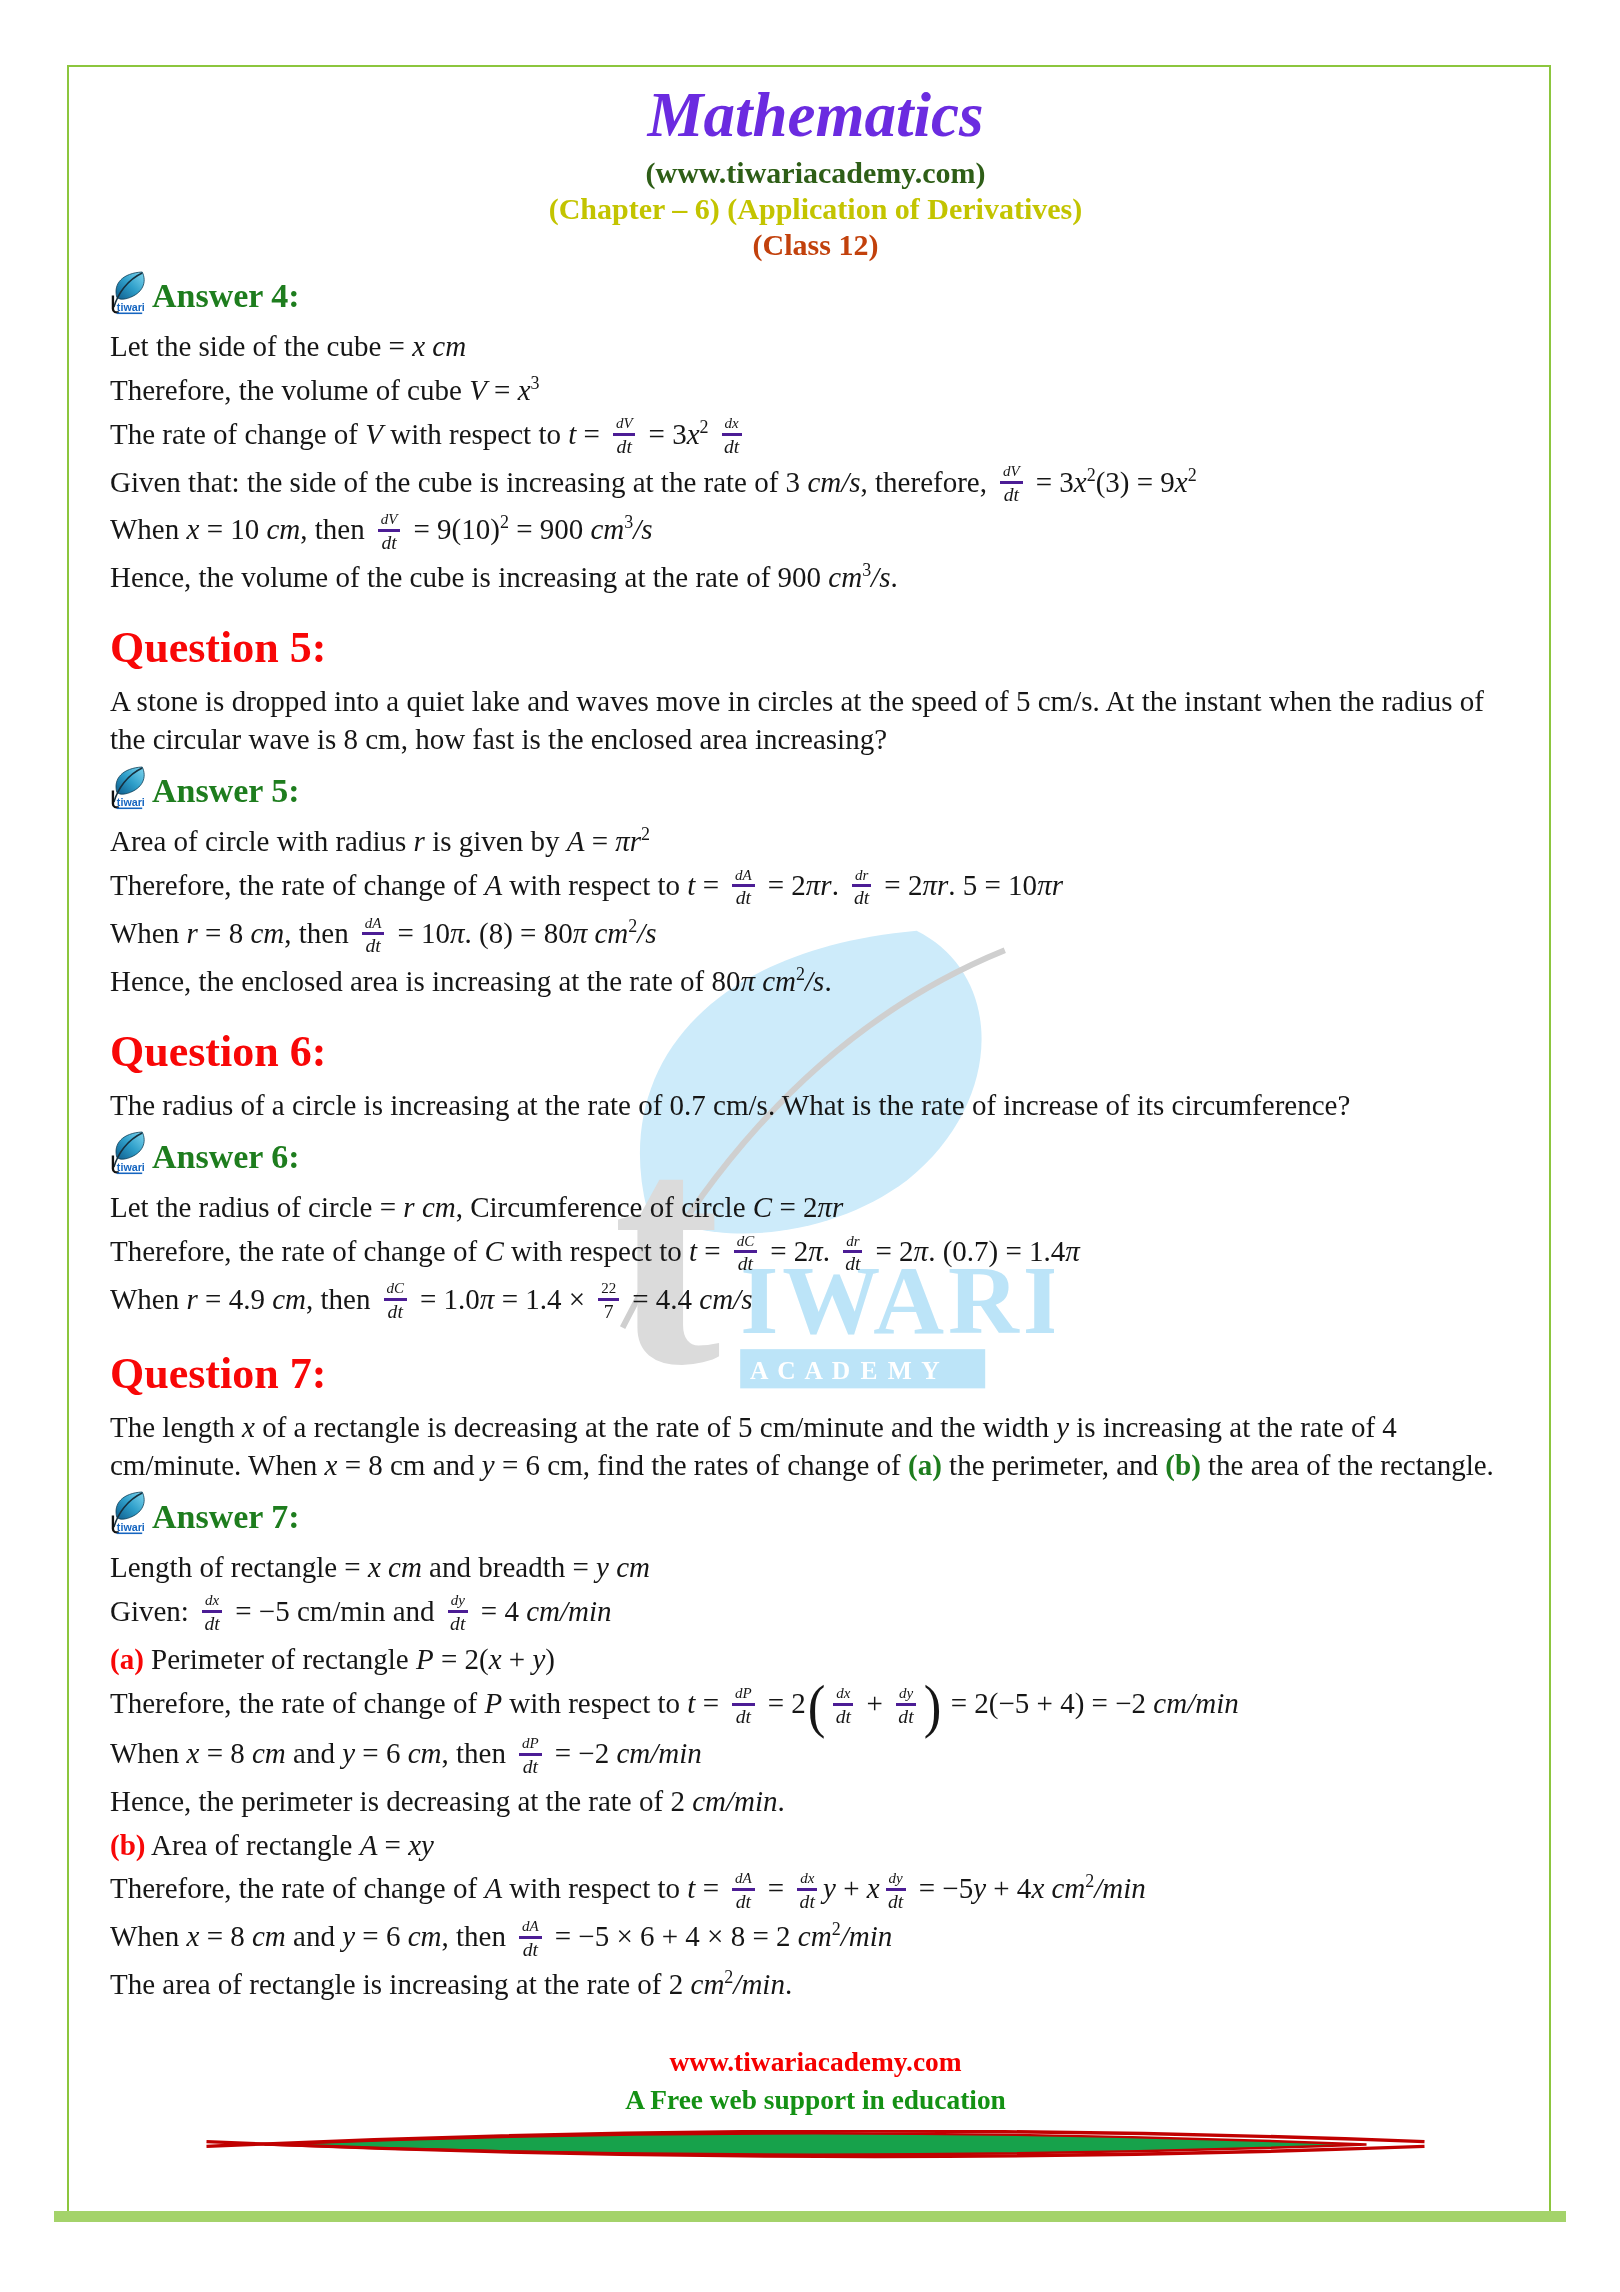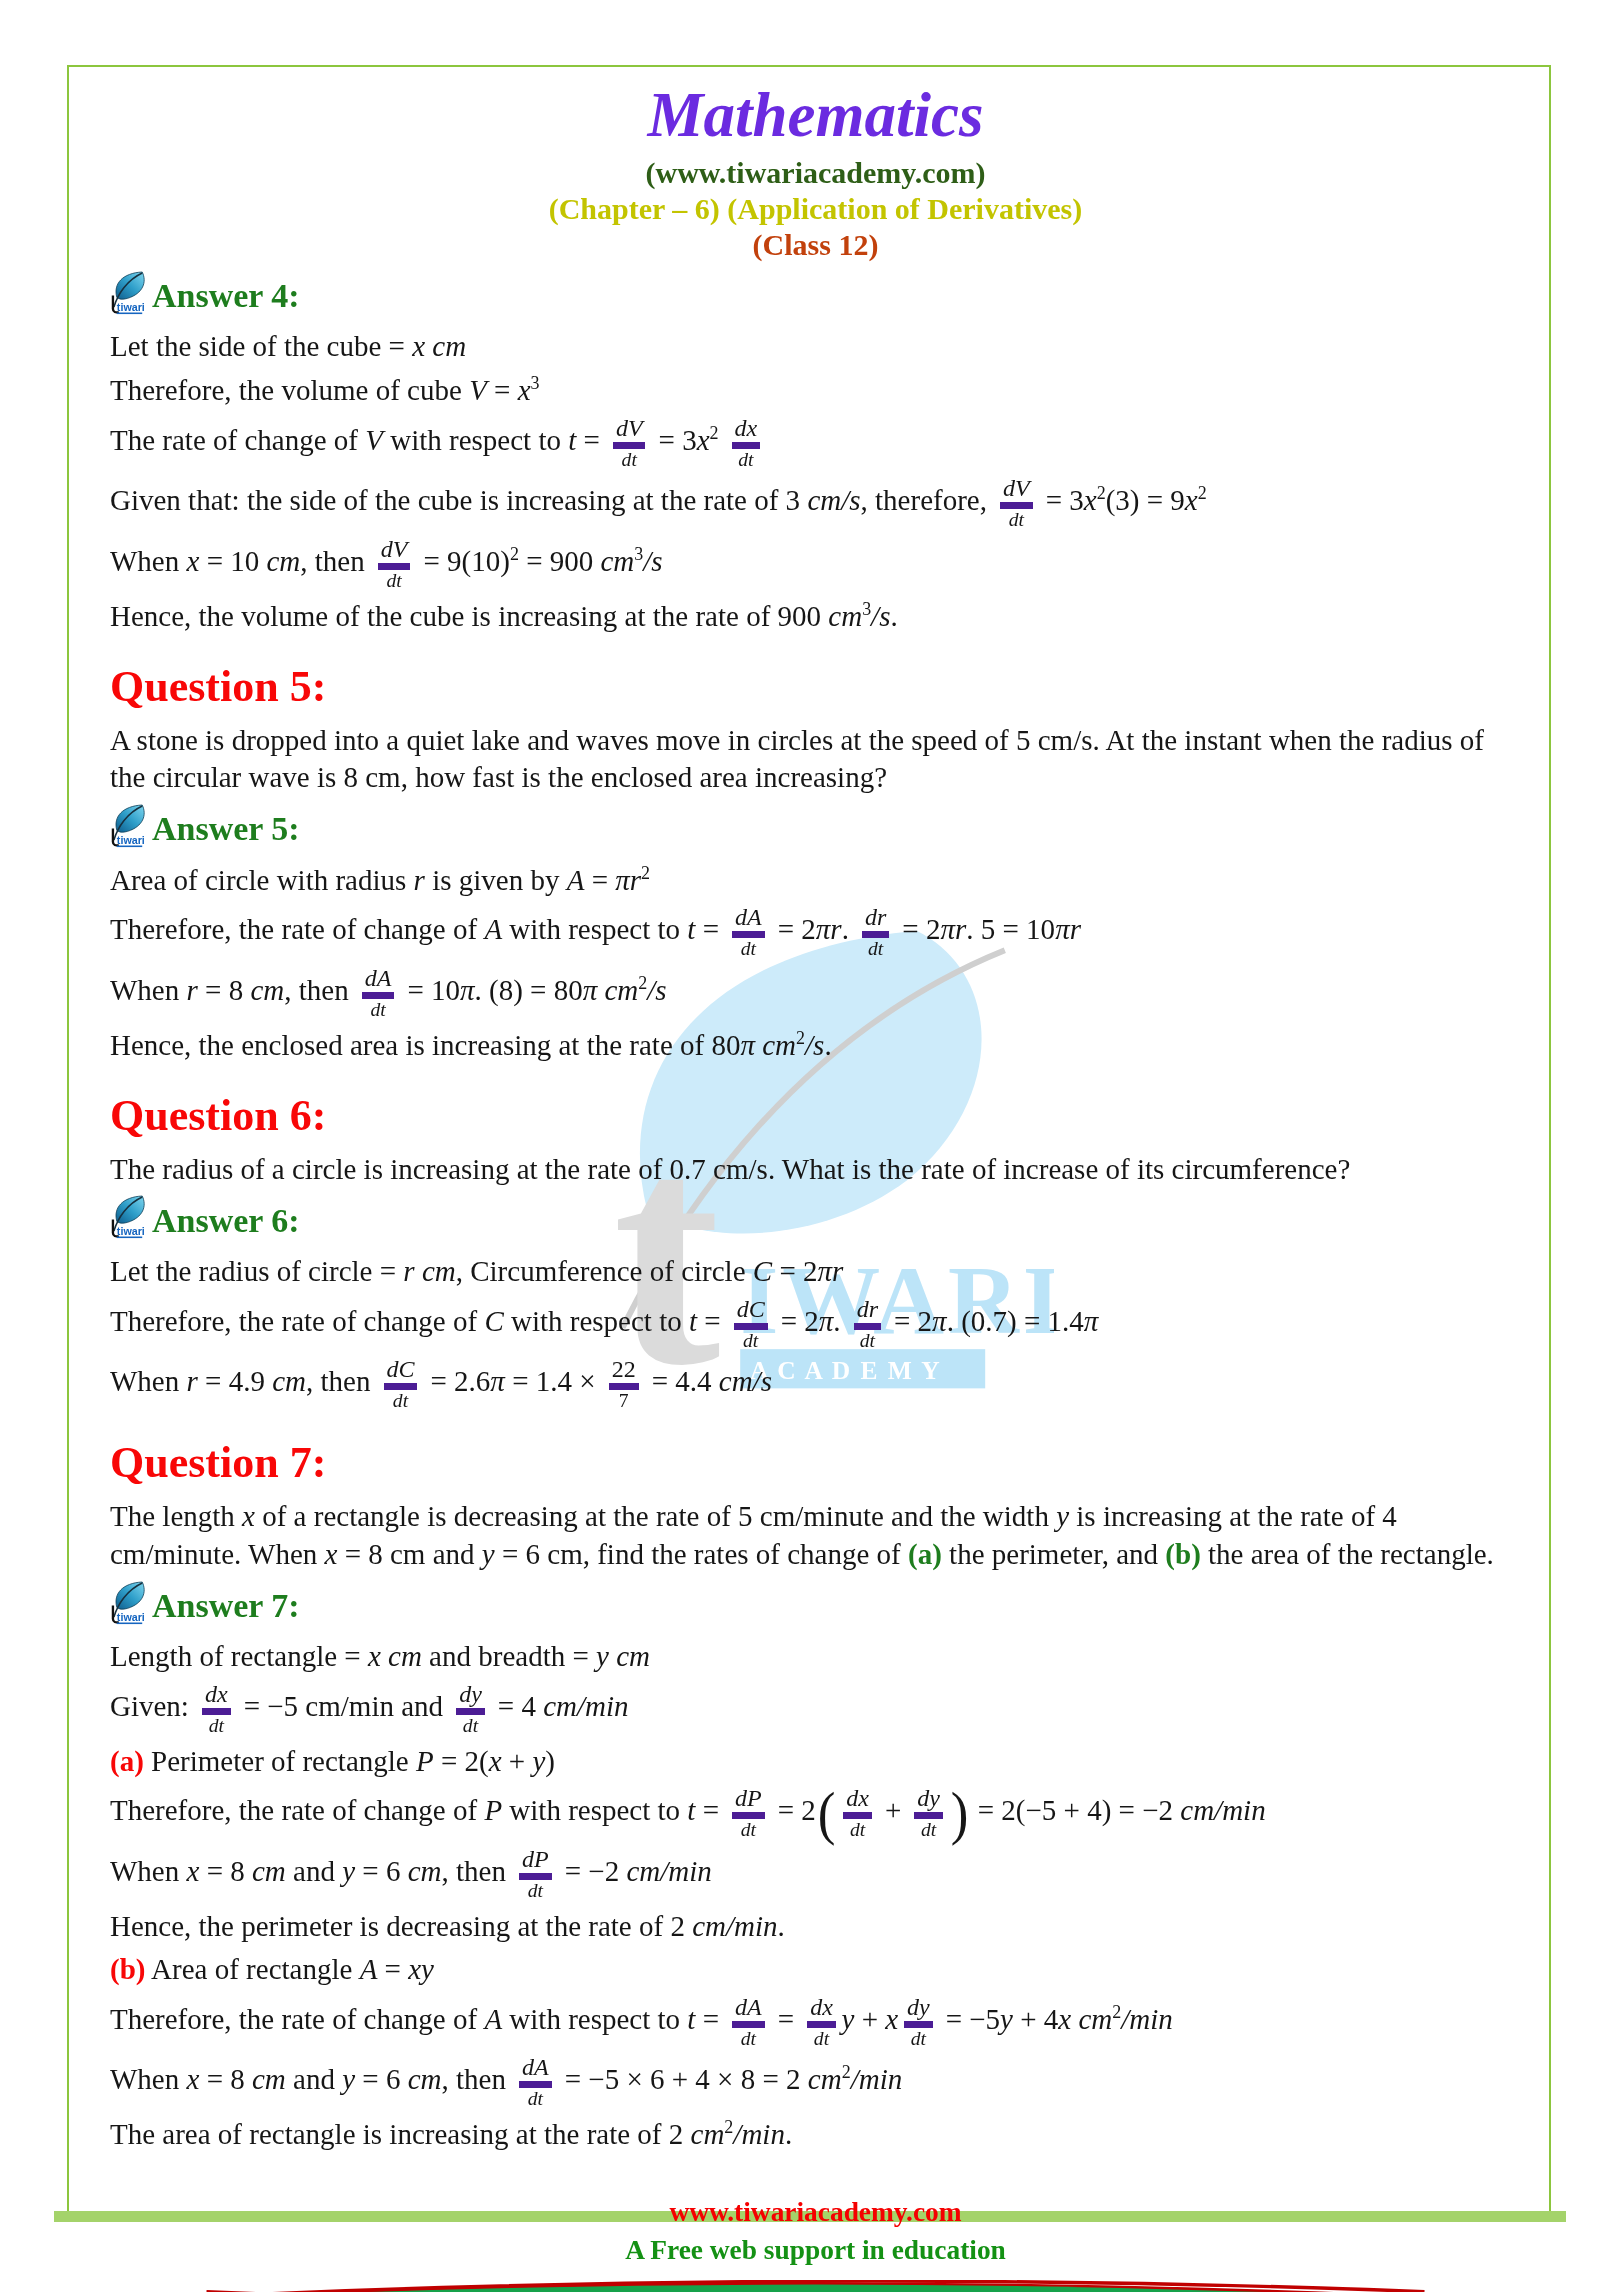--- a/index.html
+++ b/index.html
@@ -31,21 +31,21 @@
   
   .line{font-size:29px;line-height:1.3;margin:5.9px 0;}
   .m{font-style:italic;}
   .g{color:#1E7D1E;font-weight:bold;}
   .r{color:#F80707;font-weight:bold;}
   sup{font-size:0.62em;}
   .frac{
     display:inline-flex;flex-direction:column;align-items:center;
     vertical-align:middle;margin:0 5.9px;line-height:1.05;
   }
-  .frac .fn{font-size:24px;font-style:italic;border-bottom:7px solid #4c1d95;padding:0 2.9px 1px;font-family:Liberation Serif, serif;}
+  .frac .fn{font-size:15px;font-style:italic;border-bottom:3px solid #4c1d95;padding:0 2.9px 1px;font-family:Liberation Serif, serif;}
   .frac .fd{font-size:19.6px;font-style:italic;padding-top:1px;}
   .frac.up .fn,.frac.up .fd{font-style:normal;}
   .bigp{font-size:53px;font-weight:400;vertical-align:middle;display:inline-block;line-height:0.85;transform:scaleY(1.12);margin:0 2px;}
 
   
   footer{text-align:center;margin-top:43px;}
   .f-site{font-size:27.4px;font-weight:bold;color:#F50000;}
   .f-tag{font-size:27.4px;font-weight:bold;color:#149114;margin-top:7.8px;}
   .divider{margin:13.7px auto 2px;display:block;}
 </style>
@@ -181,21 +181,21 @@
         <div class="line"><span>Therefore, the rate of change of </span><span class="m">C</span><span> with respect to </span><span class="m">t</span><span> = </span><span class="frac">
             <span class="fn">dC</span>
             <span class="fd">dt</span>
           </span><span> = 2</span><span class="m">π</span><span>. </span><span class="frac">
             <span class="fn">dr</span>
             <span class="fd">dt</span>
           </span><span> = 2</span><span class="m">π</span><span>. (0.7) = 1.4</span><span class="m">π</span></div>
         <div class="line"><span>When </span><span class="m">r</span><span> = 4.9 </span><span class="m">cm</span><span>, then </span><span class="frac">
             <span class="fn">dC</span>
             <span class="fd">dt</span>
-          </span><span> = 2.6</span><span class="m">π</span><span> = 1.4 × </span><span class="frac up">
+          </span><span> = 1.0</span><span class="m">π</span><span> = 1.4 × </span><span class="frac up">
             <span class="fn">22</span>
             <span class="fd">7</span>
           </span><span> = 4.4 </span><span class="m">cm/s</span></div>
       </section>
       <section>
         <div class="q-head"><span>Question 7:</span></div>
         <div class="line"><span>The length </span><span class="m">x</span><span> of a rectangle is decreasing at the rate of 5 cm/minute and the width </span><span class="m">y</span><span> is increasing at the rate of 4 cm/minute. When </span><span class="m">x</span><span> = 8 cm and </span><span class="m">y</span><span> = 6 cm, find the rates of change of </span><span class="g">(a)</span><span> the perimeter, and </span><span class="g">(b)</span><span> the area of the rectangle.</span></div>
       </section>
       <section>
         <div class="a-head">

